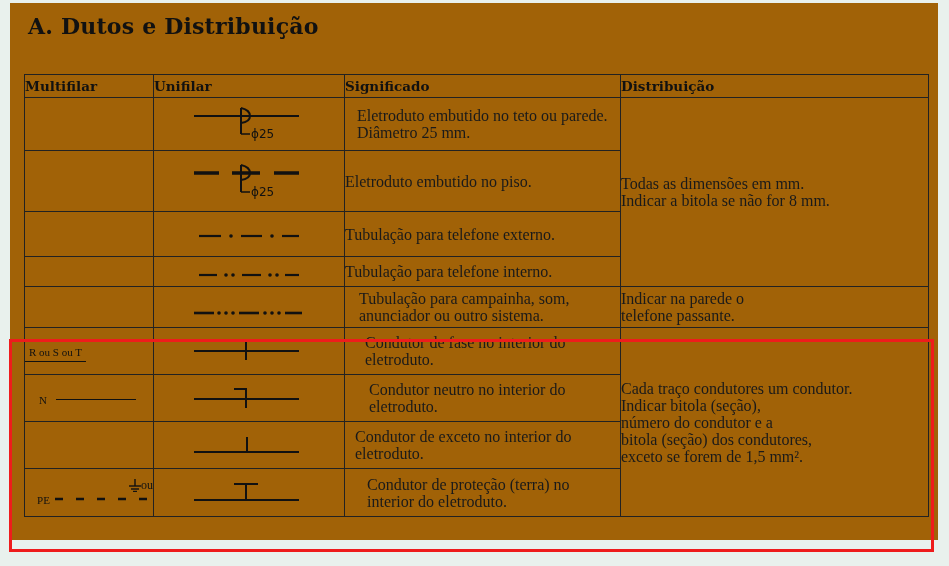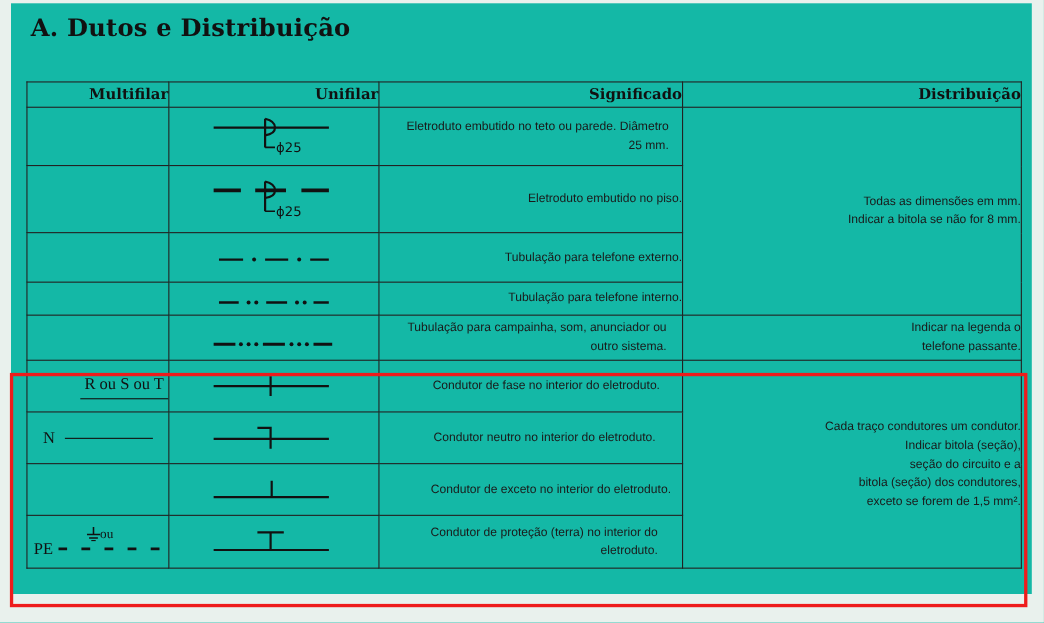--- a/index.html
+++ b/index.html
@@ -8,68 +8,68 @@
     background: #e9f1ed;
     position: relative;
     overflow: hidden;
     font-family: "DejaVu Serif", "Liberation Serif", serif;
     color: #111;
   }
   .page {
     position: absolute;
     left: 10px; top: 3px;
     width: 928px; height: 537px;
-    background: #14b8a6;
+    background: #a16207;
   }
   .title {
     position: absolute;
     left: 18px; top: 10px;
     font-family: "DejaVu Serif", serif;
     font-weight: bold;
     font-size: 22px;
     letter-spacing: 0.2px;
     margin: 0;
   }
   table.legend {
     position: absolute;
     left: 14px; top: 71px;
     border-collapse: collapse;
     table-layout: fixed;
     width: 904px;
   }
   table.legend th, table.legend td {
     border: 1.5px solid #222;
     padding: 0;
-    text-align: right;
+    text-align: left;
     vertical-align: middle;
   }
   table.legend th {
     font-family: "DejaVu Serif", serif;
     font-weight: bold;
     font-size: 13.5px;
     height: 22px;
   }
   table.legend td.desc, table.legend td.obs {
-    font-family: Liberation Sans, sans-serif;
-    font-size: 11px;
+    font-family: Liberation Serif, serif;
+    font-size: 16px;
     line-height: 17px;
     color: #1a1a1a;
   }
   .sym { display: block; margin: 0 auto; }
   .highlight-box {
     position: absolute;
     left: 9px; top: 339px;
     width: 925px; height: 213px;
     border: 3px solid #ee1c1c;
     box-sizing: border-box;
     pointer-events: none;
   }
   .multi-text {
     font-family: "Liberation Serif", serif;
-    font-size: 15px;
+    font-size: 11px;
   }
 </style>
 </head>
 <body>
 
 <div class="page">
   <h1 class="title">A. Dutos e Distribuição</h1>
 
   <table class="legend">
     <colgroup>
@@ -172,42 +172,42 @@
             <circle cx="71" cy="20" r="1.8" fill="#111"></circle>
             <circle cx="78" cy="20" r="1.8" fill="#111"></circle>
             <circle cx="85" cy="20" r="1.8" fill="#111"></circle>
             <line x1="91" y1="20" x2="108" y2="20" stroke="#111" stroke-width="2.6"></line>
           </svg>
         </td>
         <td class="desc">
           <div style="padding:0 14px">Tubulação para campainha, som, anunciador ou outro sistema.</div>
         </td>
         <td class="obs">
-          <div>Indicar na legenda o</div>
+          <div>Indicar na parede o</div>
           <div>telefone passante.</div>
         </td>
       </tr>
 
       <tr style="height:47px">
         <td>
           <span class="multi-text" style="display:inline-block;border-bottom:1.5px solid #111;padding:0 4px 3px">R ou S ou T</span>
         </td>
         <td>
           <svg class="sym" width="110" height="24" viewBox="0 0 110 24">
             <line x1="0" y1="12" x2="105" y2="12" stroke="#111" stroke-width="2"></line>
             <line x1="52" y1="3" x2="52" y2="21" stroke="#111" stroke-width="2"></line>
           </svg>
         </td>
         <td class="desc">
           <div style="padding:0 20px">Condutor de fase no interior do eletroduto.</div>
         </td>
         <td class="obs" rowspan="4">
           <div>Cada traço condutores um condutor.</div>
           <div>Indicar bitola (seção),</div>
-          <div>seção do circuito e a</div>
+          <div>número do condutor e a</div>
           <div>bitola (seção) dos condutores,</div>
           <div>exceto se forem de 1,5 mm².</div>
         </td>
       </tr>
 
       <tr style="height:47px">
         <td style="text-align:left;padding-left:14px">
           <span class="multi-text">N</span>
           <span style="display:inline-block;width:80px;height:0;border-top:1.8px solid #111;vertical-align:middle;margin-left:4px"></span>
         </td>
@@ -229,21 +229,21 @@
             <line x1="0" y1="19" x2="105" y2="19" stroke="#111" stroke-width="2"></line>
             <line x1="53" y1="4" x2="53" y2="19" stroke="#111" stroke-width="2"></line>
           </svg>
         </td>
         <td class="desc">
           <div style="padding:0 10px">Condutor de exceto no interior do eletroduto.</div>
         </td>
       </tr>
 
       <tr style="height:48px">
-        <td style="text-align:center;padding-left:4px">
+        <td style="text-align:right;padding-left:4px">
           <div style="line-height:12px">
             <svg width="12" height="13" viewBox="0 0 12 13" style="vertical-align:bottom">
               <line x1="6" y1="0" x2="6" y2="7" stroke="#111" stroke-width="1.4"></line>
               <line x1="0" y1="7" x2="12" y2="7" stroke="#111" stroke-width="1.4"></line>
               <line x1="2" y1="10" x2="10" y2="10" stroke="#111" stroke-width="1.4"></line>
               <line x1="4" y1="12.5" x2="8" y2="12.5" stroke="#111" stroke-width="1.4"></line>
             </svg><span class="multi-text" style="font-size:12px;vertical-align:top">ou</span>
           </div>
           <div style="line-height:14px">
             <span class="multi-text">PE</span>

